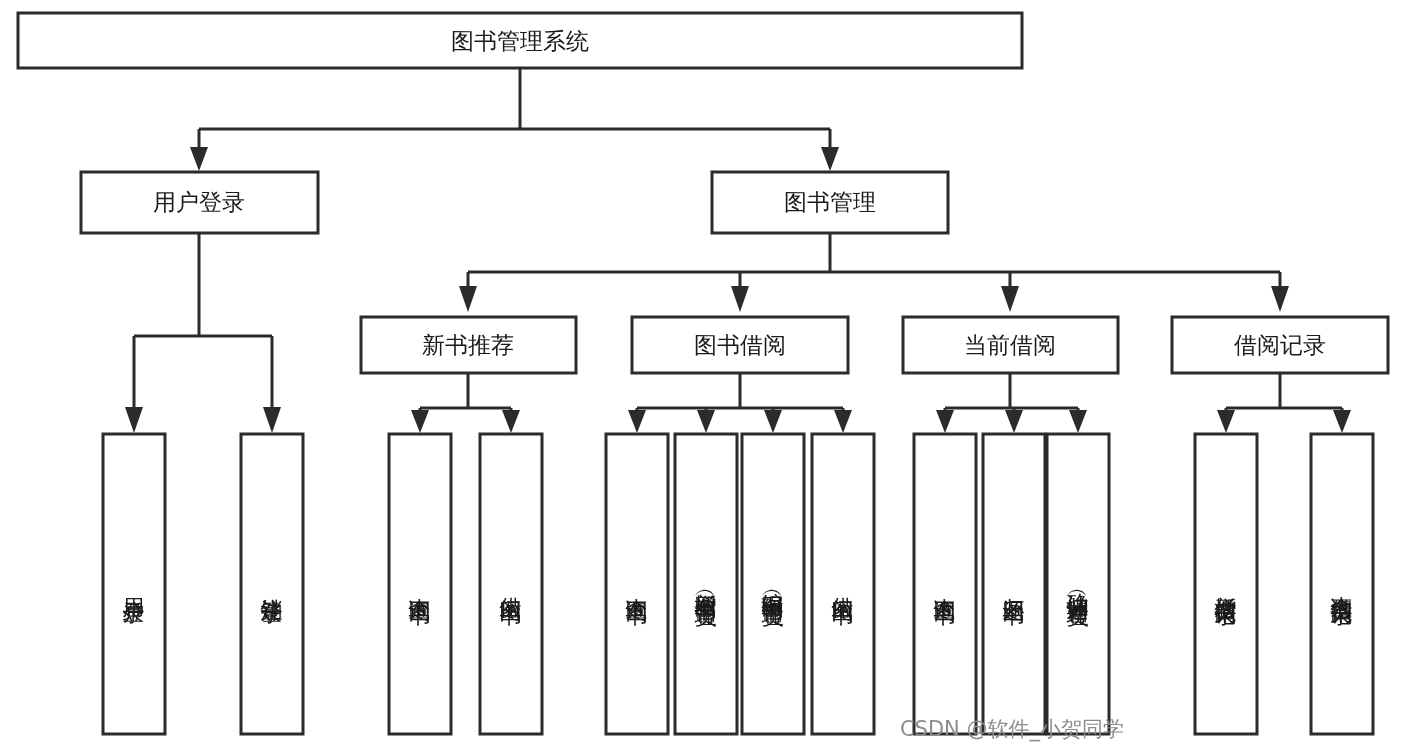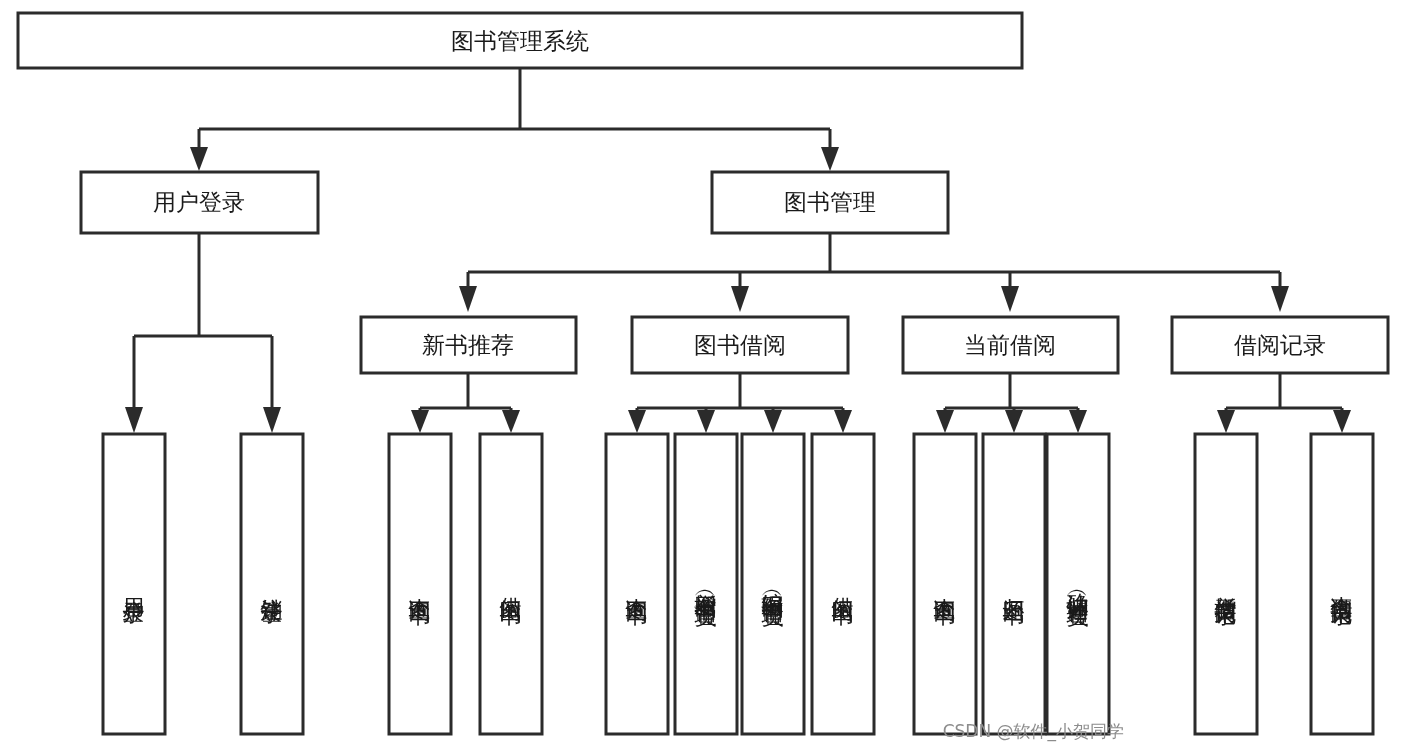--- a/index.html
+++ b/index.html
@@ -58,21 +58,21 @@
     writing-mode: vertical-rl;
     text-orientation: upright;
     letter-spacing: 2px;
     dominant-baseline: central;
   }
   .watermark-text {
     position: absolute;
     right: 8px;
     bottom: 4px;
     font-family: "DejaVu Sans", "Liberation Sans", sans-serif;
-    font-size: 17px;
+    font-size: 21px;
     color: #8c8c8c;
     white-space: nowrap;
     user-select: none;
   }
 </style>
 </head>
 <body>
 
 <div id="diagram-root">
 

